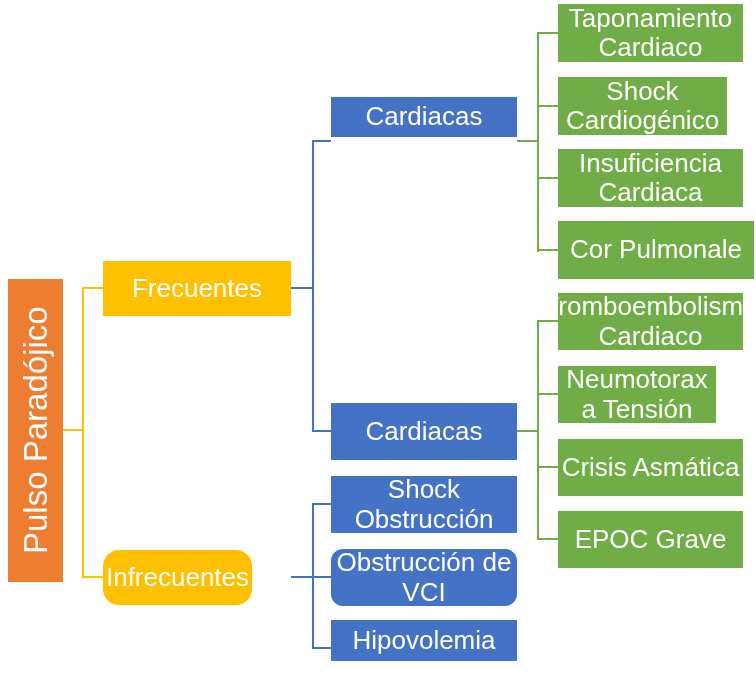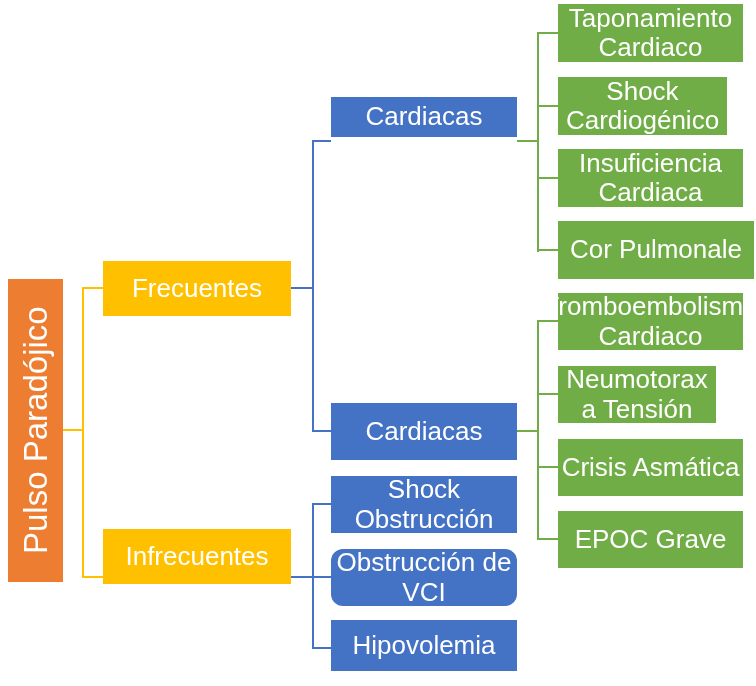--- a/index.html
+++ b/index.html
@@ -30,26 +30,26 @@
     font-size: 33px;
     line-height: 1;
   }
   .lvl-freq  { background: var(--level1, #FFC000); }
   .lvl-cause { background: var(--level2, #4472C4); }
   .lvl-leaf  { background: var(--level3, #70AD47); }
 
   
   #n-root          { left: 8px;   top: 279px; width: 55px;  height: 303px; }
   #n-frecuentes    { left: 103px; top: 261px; width: 188px; height: 55px; }
-  #n-infrecuentes  { left: 103px; top: 529px; width: 188px; height: 55px; }
+  #n-infrecuentes  { left: 103px; top: 550px; width: 149px; height: 55px; border-radius: 16px; }
   #n-cardiacas     { left: 331px; top: 97px; width: 186px; height: 40px; text-align: center; }
   #n-pulmonares    { left: 331px; top: 403px; width: 186px; height: 57px; }
   #n-shock-anaf    { left: 331px; top: 476px; width: 186px; height: 57px; }
   #n-obstruccion   { left: 331px; top: 549px; width: 186px; height: 57px; border-radius: 12px; }
-  #n-hipovolemia   { left: 331px; top: 620px; width: 186px; height: 51px; }
+  #n-hipovolemia   { left: 331px; top: 620px; width: 186px; height: 41px; }
   #n-taponamiento  { left: 558px; top: 4px;   width: 185px; height: 58px; }
   #n-cardiogenico  { left: 558px; top: 77px;  width: 169px; height: 58px; }
   #n-insuficiencia { left: 558px; top: 149px; width: 185px; height: 58px; }
   #n-cor-pulmonale { left: 558px; top: 221px; width: 196px; height: 58px; }
   #n-tromboemb     { left: 558px; top: 293px; width: 185px; height: 57px; }
   #n-neumotorax    { left: 558px; top: 366px; width: 158px; height: 57px; }
   #n-crisis        { left: 558px; top: 439px; width: 185px; height: 57px; }
   #n-epoc          { left: 558px; top: 511px; width: 185px; height: 57px; }
 
   

